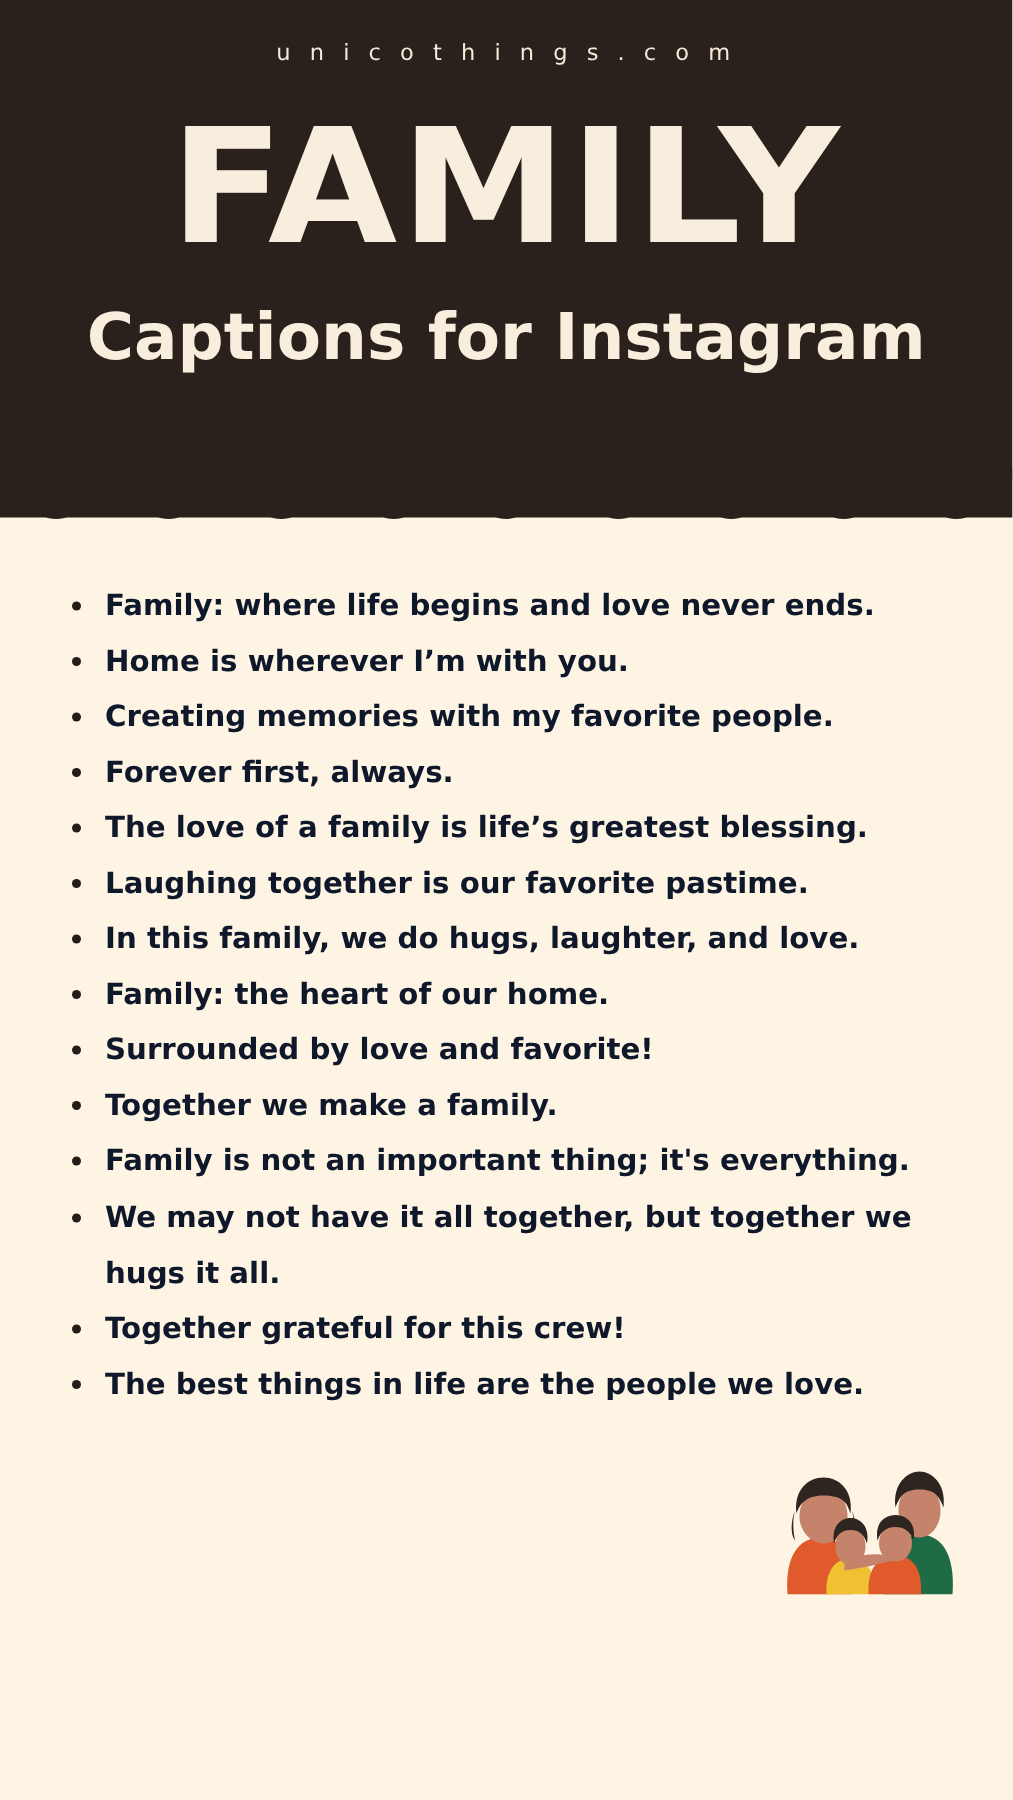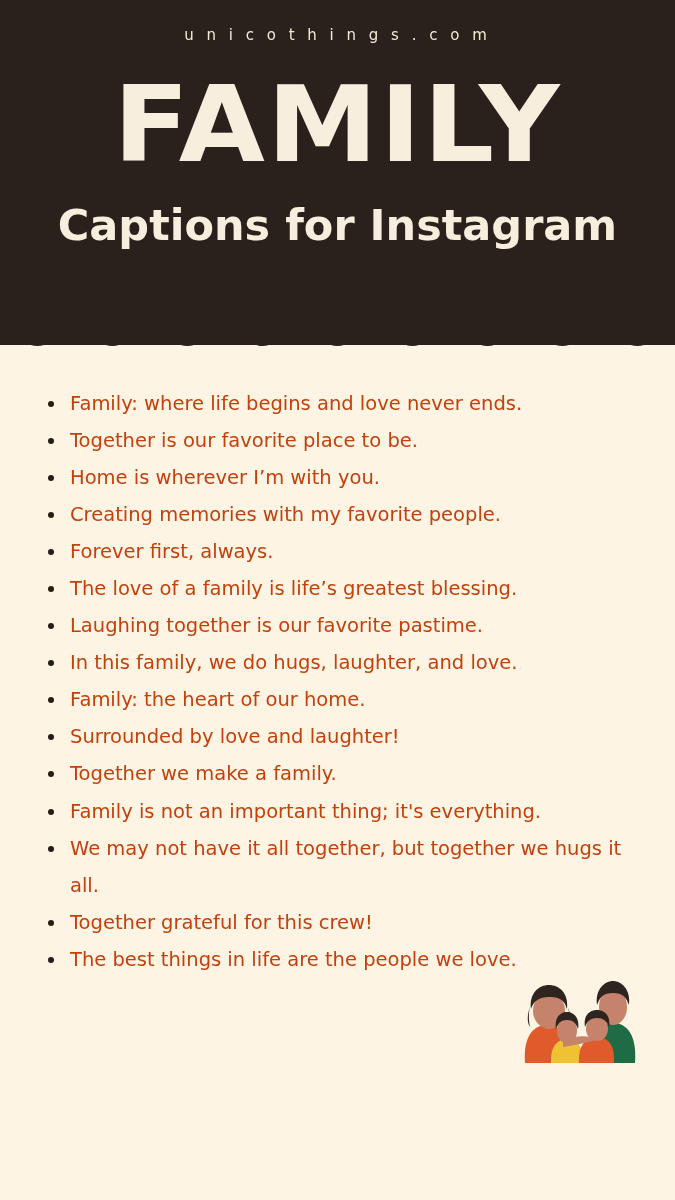--- a/index.html
+++ b/index.html
@@ -76,26 +76,27 @@
     position: relative;
     padding: 40px 34px 0 40px;
   }
   ul.captions {
     list-style: none;
     margin: 0;
     padding: 0;
   }
   ul.captions li {
     position: relative;
-    color: #c2410c;
+    color: #0f172a;
     font-family: "DejaVu Sans", sans-serif;
     font-size: 19.5px;
     line-height: 1.9;
     padding-left: 30px;
     margin: 0 0 0 0;
+    font-weight: bold;
   }
   ul.captions li::before {
     content: "";
     position: absolute;
     left: 8px;
     top: 16px;
     width: 6px;
     height: 6px;
     border-radius: 50%;
     background: #241c17;
@@ -139,29 +140,28 @@
                C 132,8 132,34 112.5,34
                C 93,34 93,8 75,8
                C 57,8 57,34 37.5,34
                C 18,34 18,8 0,8 Z" fill="#2b211c"></path>
     </svg>
   </div>
 
   <div class="content">
     <ul class="captions">
       <li>Family: where life begins and love never ends.</li>
-      <li>Together is our favorite place to be.</li>
       <li>Home is wherever I’m with you.</li>
       <li>Creating memories with my favorite people.</li>
       <li>Forever first, always.</li>
       <li>The love of a family is life’s greatest blessing.</li>
       <li>Laughing together is our favorite pastime.</li>
       <li>In this family, we do hugs, laughter, and love.</li>
       <li>Family: the heart of our home.</li>
-      <li>Surrounded by love and laughter!</li>
+      <li>Surrounded by love and favorite!</li>
       <li>Together we make a family.</li>
       <li>Family is not an important thing; it's everything.</li>
       <li>We may not have it all together, but together we hugs it all.</li>
       <li>Together grateful for this crew!</li>
       <li>The best things in life are the people we love.</li>
     </ul>
   </div>
 
   <svg class="family-art" viewBox="0 0 140 100">
 

